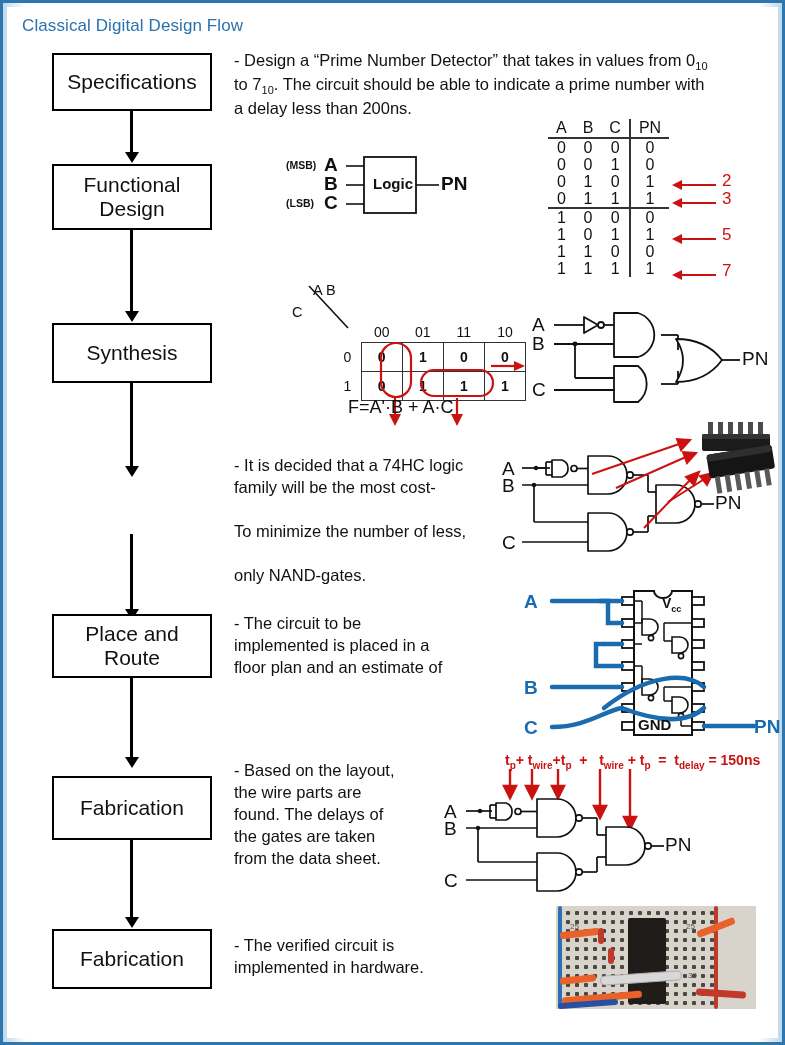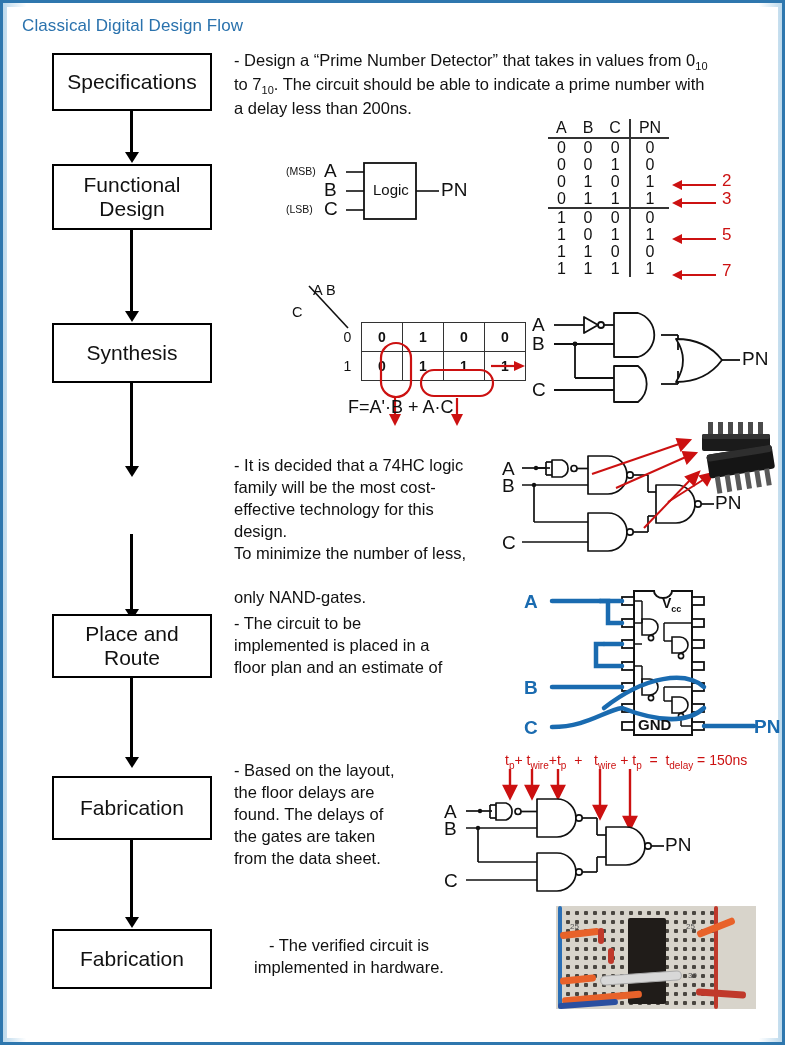--- a/index.html
+++ b/index.html
@@ -123,21 +123,21 @@
     <div class="abs flowbox" style="left:52px;top:929px;width:160px;height:60px;">
       <span>Fabrication</span>
     </div>
 
     <div class="abs para" style="left:234px;top:50px;width:546px;">
       <span>- Design a “Prime Number Detector” that takes in values from 0</span><sub>10</sub><br>
       <span>to 7</span><sub>10</sub><span>.  The circuit should be able to indicate a prime number with</span><br>
       <span>a delay less than 200ns.</span>
     </div>
 
-    <div class="abs" style="left:276px;top:150px;width:240px;height:95px;">
+    <div class="abs" style="left:276px;top:144px;width:240px;height:95px;font-weight:bold;">
       <svg width="240" height="95" viewBox="0 0 240 95">
         <rect x="88" y="13" width="52" height="56" fill="#fff" stroke="#111" stroke-width="1.8"></rect>
         <line x1="70" y1="22" x2="88" y2="22" stroke="#111" stroke-width="1.6"></line>
         <line x1="70" y1="41" x2="88" y2="41" stroke="#111" stroke-width="1.6"></line>
         <line x1="70" y1="60" x2="88" y2="60" stroke="#111" stroke-width="1.6"></line>
         <line x1="140" y1="41" x2="163" y2="41" stroke="#111" stroke-width="1.6"></line>
       </svg>
       <div class="abs smalllbl" style="left:10px;top:15px;">(MSB)</div>
       <div class="abs smalllbl" style="left:10px;top:53px;">(LSB)</div>
       <div class="abs siglbl" style="left:48px;top:10px;">A</div>
@@ -244,20 +244,27 @@
       <svg class="abs" style="left:0;top:0;" width="250" height="135" viewBox="0 0 250 135">
 
         <line x1="33" y1="6" x2="72" y2="48" stroke="#111" stroke-width="1.6"></line>
       </svg>
       <div class="abs kmap" style="left:37px;top:2px;">A B</div>
       <div class="abs kmap" style="left:16px;top:24px;">C</div>
 
       <div class="abs kmap" style="left:58px;top:42px;">
         <table>
           <tbody>
+              <tr>
+            <td class="lbl colhdr"></td>
+            <td class="lbl colhdr">00</td>
+            <td class="lbl colhdr">01</td>
+            <td class="lbl colhdr">11</td>
+            <td class="lbl colhdr">10</td>
+          </tr>
           <tr>
             <td class="lbl">0</td>
             <td>0</td>
             <td>1</td>
             <td>0</td>
             <td>0</td>
           </tr>
           <tr>
             <td class="lbl">1</td>
             <td>0</td>
@@ -316,21 +323,21 @@
       </svg>
       <div class="abs siglbl" style="left:4px;top:9px;">A</div>
       <div class="abs siglbl" style="left:4px;top:28px;">B</div>
       <div class="abs siglbl" style="left:4px;top:74px;">C</div>
       <div class="abs siglbl" style="left:214px;top:43px;">PN</div>
     </div>
 
     <div class="abs para" style="left:234px;top:455px;width:250px;">
       <span>- It is decided that a 74HC logic</span><br>
       <span>family will be the most cost-</span><br>
-      <span>effective technology for this design.</span><br>
+      <br>
       <span>To minimize the number of less,</span><br>
       <br>
       <span>only NAND-gates.</span>
     </div>
 
     <div class="abs" style="left:496px;top:430px;width:285px;height:135px;">
       <svg width="285" height="135" viewBox="0 0 285 135">
         <g fill="none" stroke="#111" stroke-width="1.7" stroke-linejoin="round">
 
           <line x1="26" y1="38" x2="54" y2="38"></line>
@@ -493,27 +500,27 @@
       <div class="abs siglbl-b" style="left:38px;top:16px;">A</div>
       <div class="abs siglbl-b" style="left:38px;top:102px;">B</div>
       <div class="abs siglbl-b" style="left:38px;top:142px;">C</div>
       <div class="abs siglbl-b" style="left:268px;top:141px;">PN</div>
       <div class="abs" style="left:176px;top:20px;font-size:14px;font-weight:bold;color:#111;"><span>V</span><sub style="font-size:9px;">cc</sub></div>
       <div class="abs" style="left:152px;top:141px;font-size:15px;font-weight:bold;color:#111;">GND</div>
     </div>
 
     <div class="abs para" style="left:234px;top:760px;width:230px;">
       <span>- Based on the layout,</span><br>
-      <span>the floor delays are</span><br>
+      <span>the wire parts are</span><br>
       <span>found.  The delays of</span><br>
       <span>the gates are taken</span><br>
       <span>from the data sheet.</span>
     </div>
 
-    <div class="abs redform" style="left:505px;top:752px;">
+    <div class="abs redform" style="left:505px;top:752px;font-weight:bold;">
       <span>t<sub>p</sub></span><span>+ </span><span>t<sub>wire</sub></span><span>+</span><span>t<sub>p</sub></span><span>&nbsp; + &nbsp;&nbsp;</span><span>t<sub>wire</sub></span><span> + </span><span>t<sub>p</sub></span><span>&nbsp; = &nbsp;</span><span>t<sub>delay</sub></span><span> = </span><span>150ns</span>
     </div>
 
     <div class="abs" style="left:440px;top:765px;width:345px;height:125px;">
       <svg width="345" height="125" viewBox="0 0 345 125">
 
         <g stroke="#cc1111" stroke-width="2.4" fill="#cc1111">
           <line x1="70" y1="4" x2="70" y2="24"></line>
             <polygon points="70,33 64,21 76,21"></polygon>
           <line x1="92" y1="4" x2="92" y2="24"></line>
@@ -561,21 +568,21 @@
           <circle cx="208" cy="81" r="3.2" fill="#fff"></circle>
           <line x1="211" y1="81" x2="224" y2="81"></line>
         </g>
       </svg>
       <div class="abs siglbl" style="left:4px;top:36px;">A</div>
       <div class="abs siglbl" style="left:4px;top:53px;">B</div>
       <div class="abs siglbl" style="left:4px;top:105px;">C</div>
       <div class="abs siglbl" style="left:225px;top:69px;">PN</div>
     </div>
 
-    <div class="abs para" style="left:234px;top:935px;width:230px;text-align:center;">
+    <div class="abs para" style="left:234px;top:935px;width:230px;">
       <span>- The verified circuit is</span><br>
       <span>implemented in hardware.</span>
     </div>
 
     <div class="abs" id="photo">
 
       <div id="holes">
           <div class="bb-hole" style="left:10px;top:5px;"></div>
           <div class="bb-hole" style="left:19px;top:5px;"></div>
           <div class="bb-hole" style="left:28px;top:5px;"></div>

